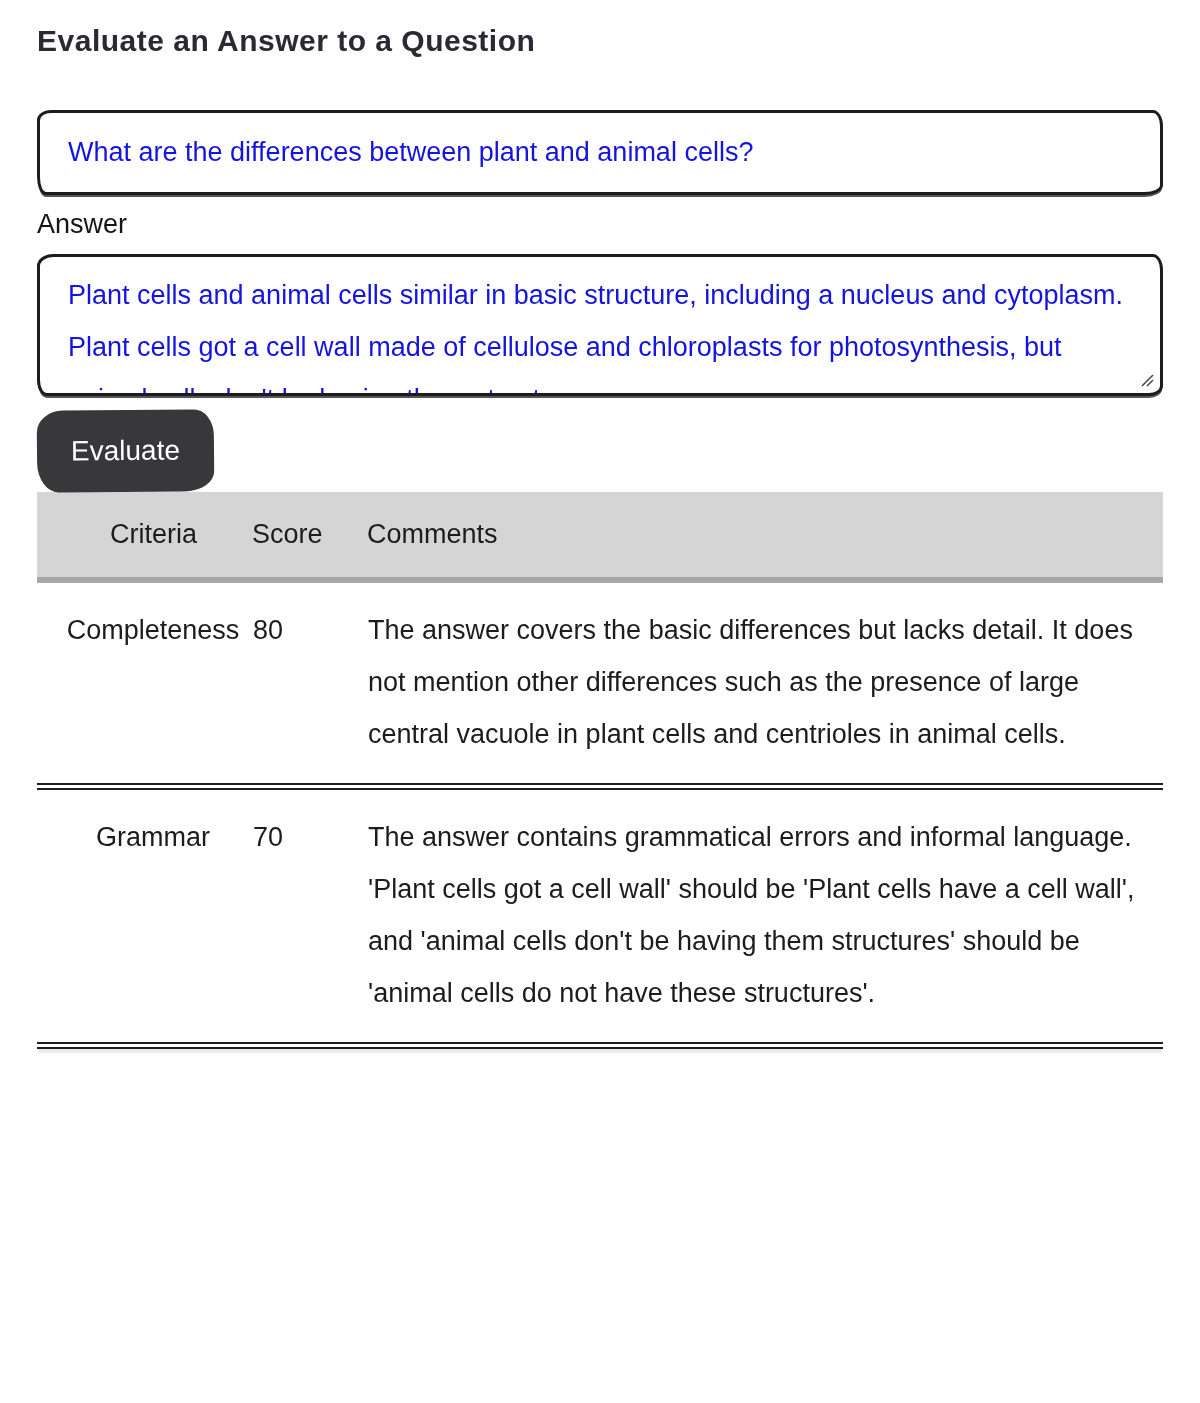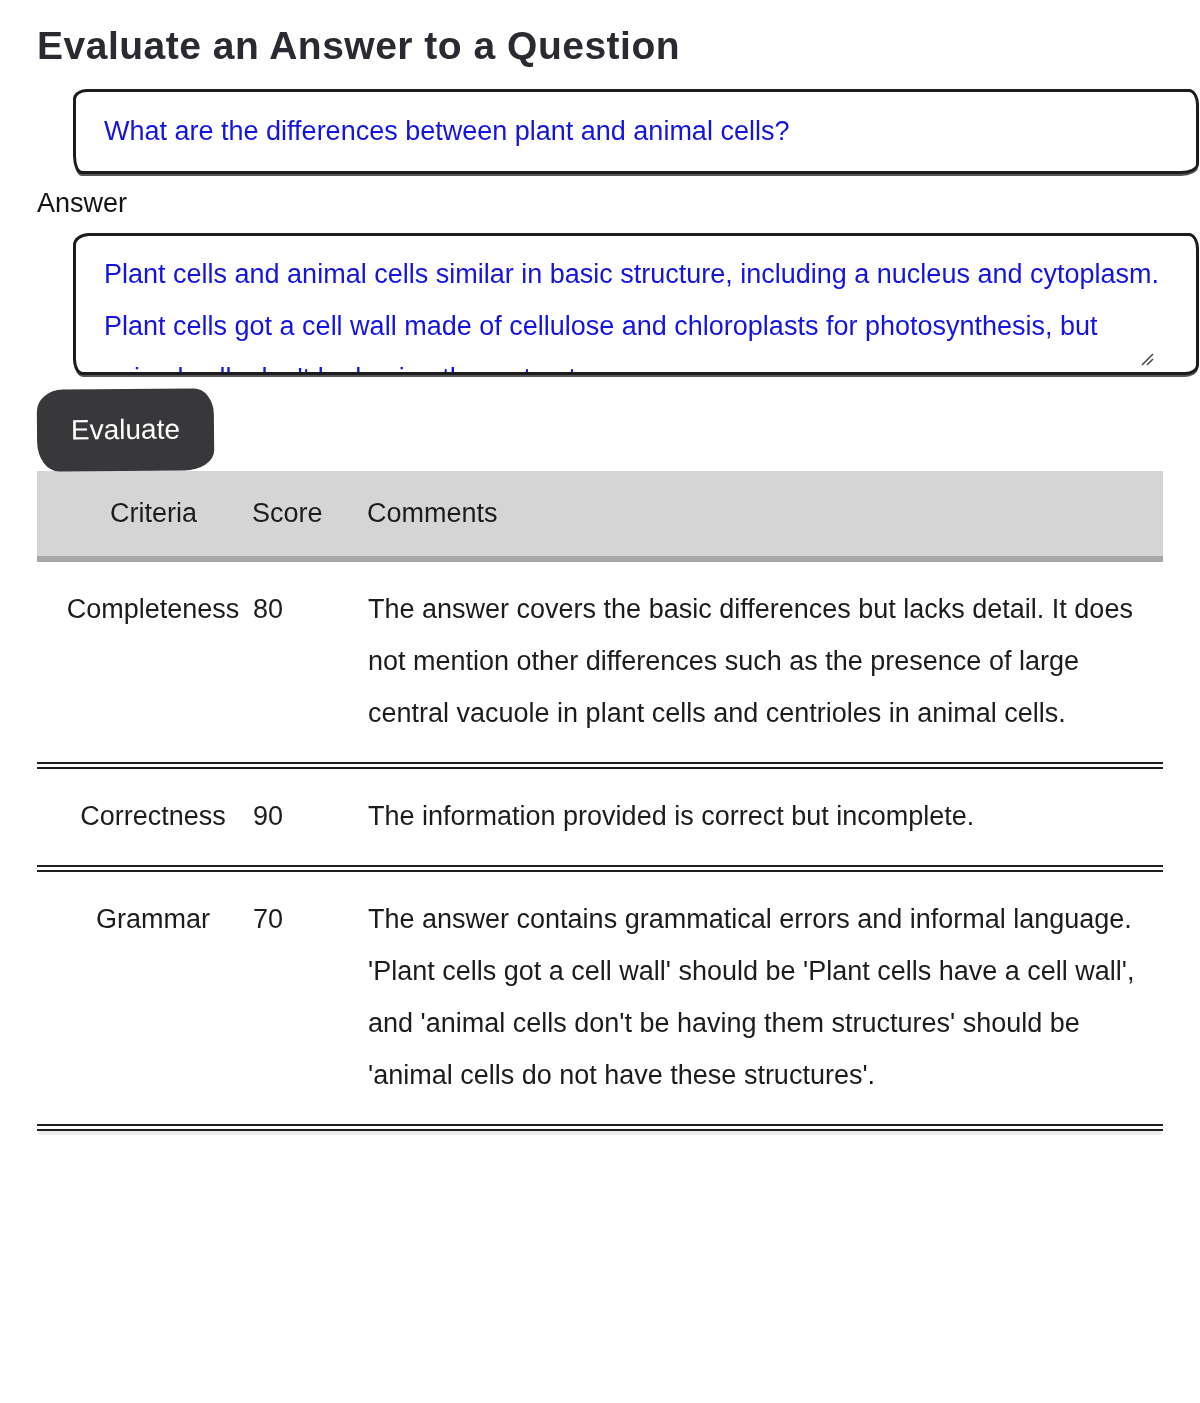--- a/index.html
+++ b/index.html
@@ -5,45 +5,44 @@
   * { box-sizing: border-box; }
   html, body { margin: 0; padding: 0; background: #ffffff; }
   body {
     width: 1200px;
     font-family: "Liberation Sans", sans-serif;
     color: var(--ink, #1c1c1e);
   }
   .page { padding: 18px 37px 40px 37px; }
 
   h1.page-title {
-    font-size: 39px;
+    font-size: 30px;
     font-weight: bold;
     letter-spacing: 0.5px;
     color: var(--title, #2a2a33);
-    margin: 6px 0 21px 0;
+    margin: 6px 0 52px 0;
   }
 
   .field-label {
     display: block;
     font-size: 27px;
     color: #141418;
     margin: 0 0 14px 0;
   }
 
   .sketch-box {
     display: block;
     width: 100%;
     background: #fff;
     border: 3px solid var(--ink, #1c1c1e);
     outline: none;
     font-family: "Liberation Sans", sans-serif;
     font-size: 27px;
     color: var(--input-text, #1414e0);
     box-shadow: 0 3px 0 -1px rgba(30,30,32,0.75);
-    margin-left: 36px;
   }
   .sketch-input {
     height: 85px;
     padding: 0 28px;
     border-radius: 14px 10px 18px 9px / 10px 16px 10px 18px;
     margin-bottom: 14px;
   }
   .textarea-wrap { position: relative; margin-bottom: 8px; }
   .sketch-textarea {
     height: 142px;
@@ -143,25 +142,20 @@
         <th class="col-comments">Comments</th>
       </tr>
     </thead>
     <tbody>
       <tr>
         <td class="cell-criteria">Completeness</td>
         <td class="cell-score">80</td>
         <td class="cell-comments">The answer covers the basic differences but lacks detail. It does not mention other differences such as the presence of large central vacuole in plant cells and centrioles in animal cells.</td>
       </tr>
       <tr>
-        <td class="cell-criteria">Correctness</td>
-        <td class="cell-score">90</td>
-        <td class="cell-comments">The information provided is correct but incomplete.</td>
-      </tr>
-      <tr>
         <td class="cell-criteria">Grammar</td>
         <td class="cell-score">70</td>
         <td class="cell-comments">The answer contains grammatical errors and informal language. 'Plant cells got a cell wall' should be 'Plant cells have a cell wall', and 'animal cells don't be having them structures' should be 'animal cells do not have these structures'.</td>
       </tr>
     </tbody>
   </table>
 
 </div>
 
 </body></html>

